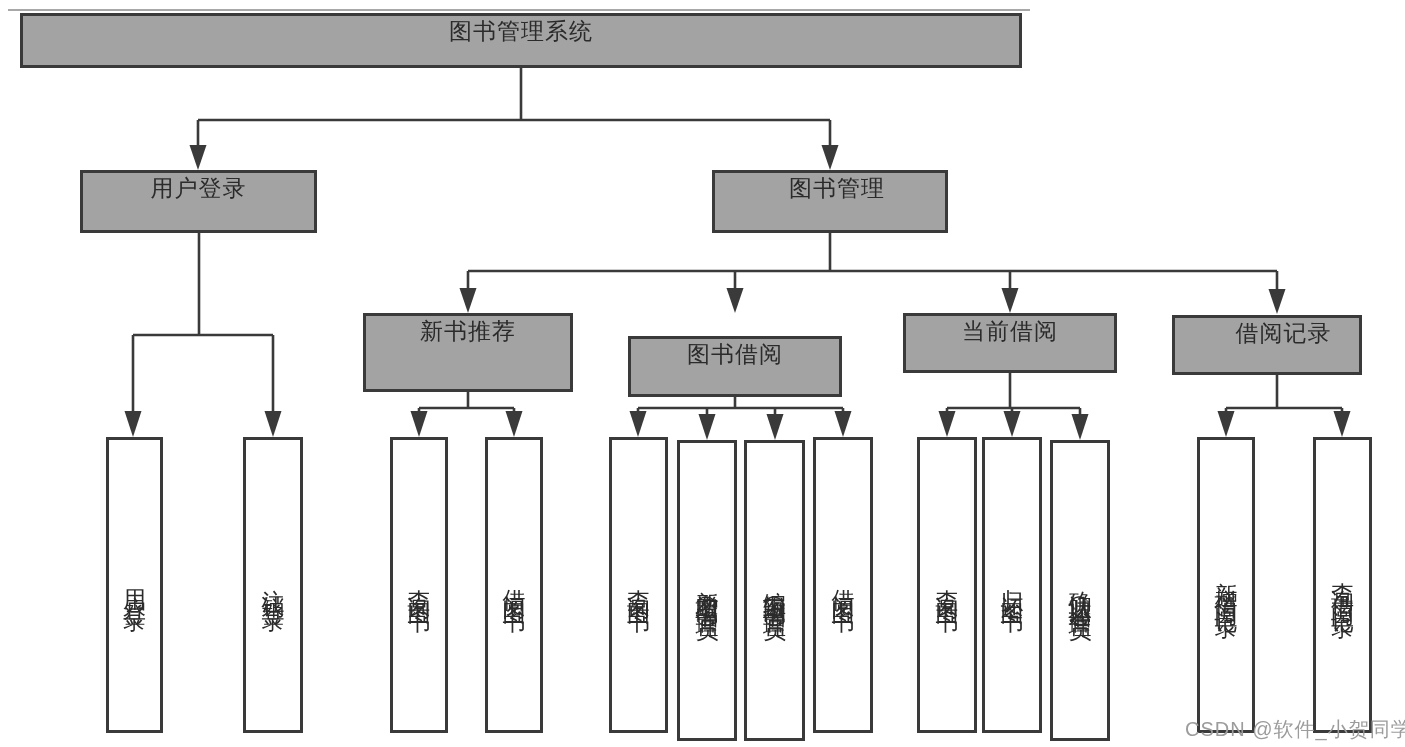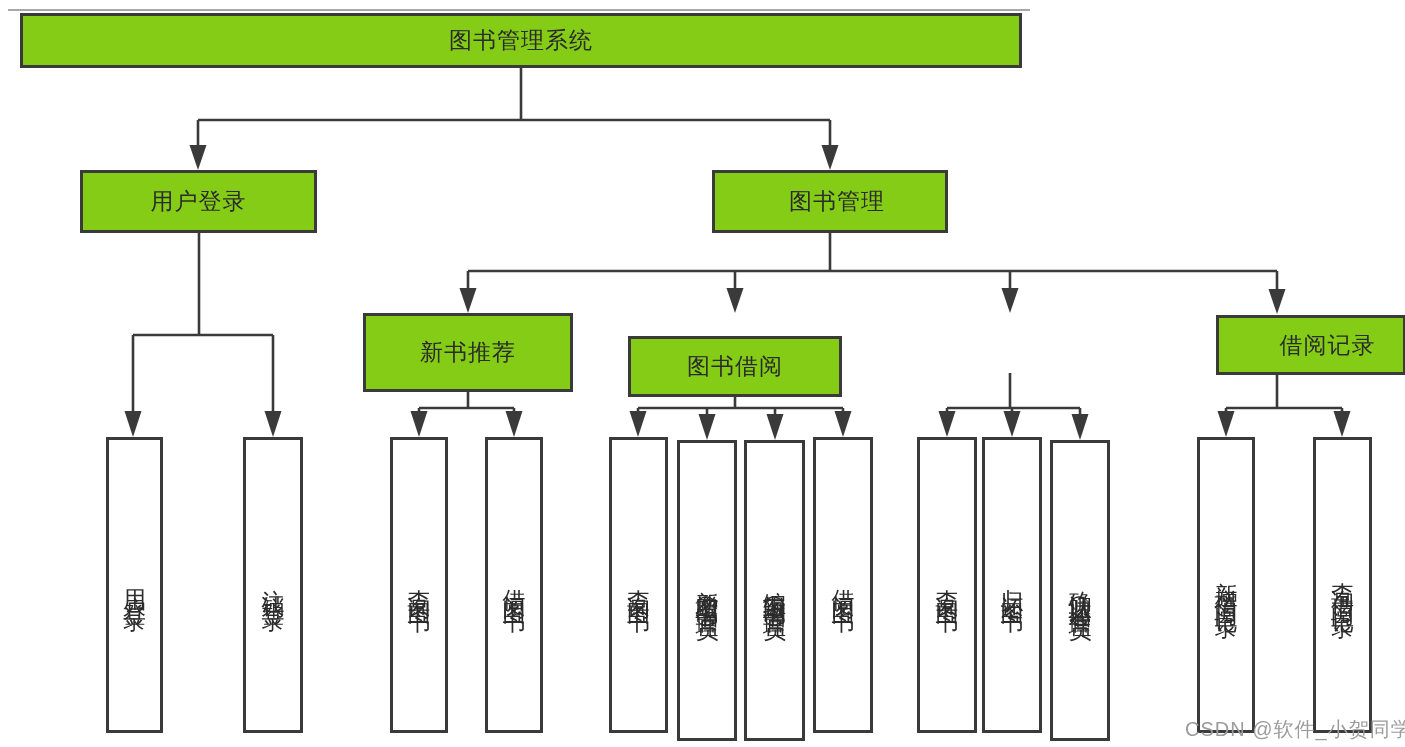--- a/index.html
+++ b/index.html
@@ -8,22 +8,22 @@
     width:1405px;height:747px;
     background:#ffffff;
     font-family:"Liberation Sans", sans-serif;
     overflow:hidden;
   }
   #connector-svg{position:absolute;left:0;top:0;width:1405px;height:747px;}
   .node{
     position:absolute;
     box-sizing:border-box;
     border:3px solid #3a3a3a;
-    background:#84cc16;
-    display:flex;align-items:center;justify-content:center;
+    background:#a3a3a3;
+    display:flex;justify-content:center;
     color:#2b2b2b;
     font-size:23px;
     letter-spacing:1px;
     white-space:nowrap;
   }
   .leaf{
     position:absolute;
     box-sizing:border-box;
     border:3px solid #3a3a3a;
     background:#ffffff;
@@ -129,21 +129,24 @@
   <div class="node" style="left:712px;top:170px;width:236px;height:63px;padding-left:14px;">
     <span>图书管理</span>
   </div>
 
   <div class="node" style="left:363px;top:313px;width:210px;height:79px;">
     <span>新书推荐</span>
   </div>
   <div class="node" style="left:628px;top:313px;width:214px;height:61px;margin-top:23px;">
     <span>图书借阅</span>
   </div>
-  <div class="node" style="left:1216px;top:315px;width:190px;height:60px;padding-left:33px;">
+  <div class="node" style="left:903px;top:313px;width:214px;height:60px;">
+    <span>当前借阅</span>
+  </div>
+  <div class="node" style="left:1172px;top:315px;width:190px;height:60px;padding-left:33px;">
     <span>借阅记录</span>
   </div>
 
   <div class="leaf" style="left:106px;top:437px;width:57px;height:296px;">
     <span>用户登录</span>
   </div>
   <div class="leaf" style="left:243px;top:437px;width:60px;height:296px;">
     <span>注销登录</span>
   </div>
 

